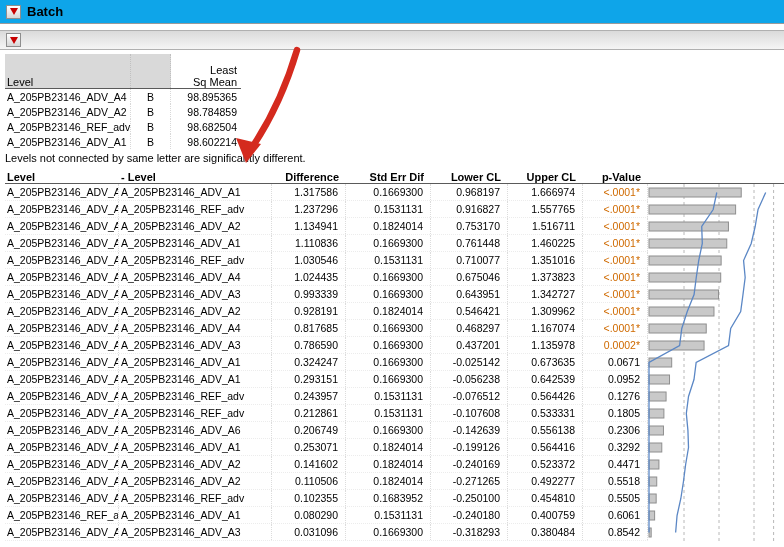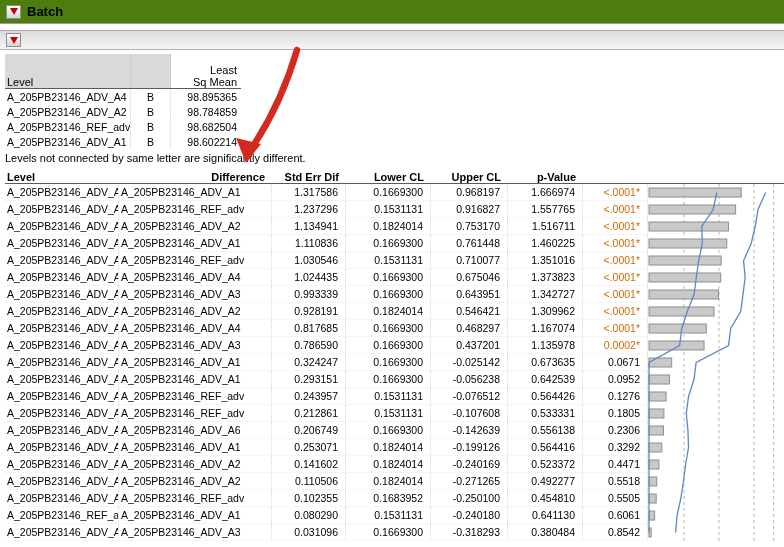--- a/index.html
+++ b/index.html
@@ -4,21 +4,21 @@
 <style>
   html,body{margin:0;padding:0;}
   body{
     width:784px;height:547px;overflow:hidden;background:#ffffff;
     font-family:"Liberation Sans",sans-serif;color:#000;font-size:11px;
     position:relative;
   }
   
   .outline-top{
     display:flex;align-items:center;gap:6px;height:23px;padding-left:6px;
-    background:#4d7c0f;border-bottom:1px solid #9a9a9a;
+    background:#0ea5e9;border-bottom:1px solid #9a9a9a;
     font-weight:bold;font-size:13px;
   }
   .section-bar{
     margin-top:6px;display:flex;align-items:center;gap:6px;height:18px;padding-left:6px;
     background:linear-gradient(#dadada,#f5f5f5);
     border-top:1px solid #b0b0b0;border-bottom:1px solid #b0b0b0;
     font-weight:bold;font-size:13px;
   }
   .red-tri-btn{
     width:13px;height:12px;flex:0 0 13px;
@@ -119,20 +119,21 @@
         </div>
       </div>
   </div>
 
   <div class="note">Levels not connected by same letter are significantly different.</div>
 
   <div class="cmp-table">
     <div class="cmp-header">
       <div class="cmp-hgrid">
         <div class="hc h-left">Level</div>
+        <div class="hc h-left">- Level</div>
         <div class="hc h-right">Difference</div>
         <div class="hc h-right">Std Err Dif</div>
         <div class="hc h-right">Lower CL</div>
         <div class="hc h-right">Upper CL</div>
         <div class="hc h-right">p-Value</div>
       </div>
     </div>
     <div class="cmp-body">
       <svg class="chart-svg" width="135" height="357">
           <line x1="36" y1="0" x2="36" y2="357" stroke="#b8b8b8" stroke-width="1" stroke-dasharray="3,3"></line>
@@ -333,21 +334,21 @@
           <div class="cc c-num">-0.250100</div>
           <div class="cc c-num">0.454810</div>
           <div class="cc c-num">0.5505</div>
         </div>
         <div class="cmp-row">
           <div class="cc c-level">A_205PB23146_REF_adv</div>
           <div class="cc c-level">A_205PB23146_ADV_A1</div>
           <div class="cc c-num">0.080290</div>
           <div class="cc c-num">0.1531131</div>
           <div class="cc c-num">-0.240180</div>
-          <div class="cc c-num">0.641130</div>
+          <div class="cc c-num">0.400759</div>
           <div class="cc c-num">0.6061</div>
         </div>
         <div class="cmp-row">
           <div class="cc c-level">A_205PB23146_ADV_A4</div>
           <div class="cc c-level">A_205PB23146_ADV_A3</div>
           <div class="cc c-num">0.031096</div>
           <div class="cc c-num">0.1669300</div>
           <div class="cc c-num">-0.318293</div>
           <div class="cc c-num">0.380484</div>
           <div class="cc c-num">0.8542</div>

